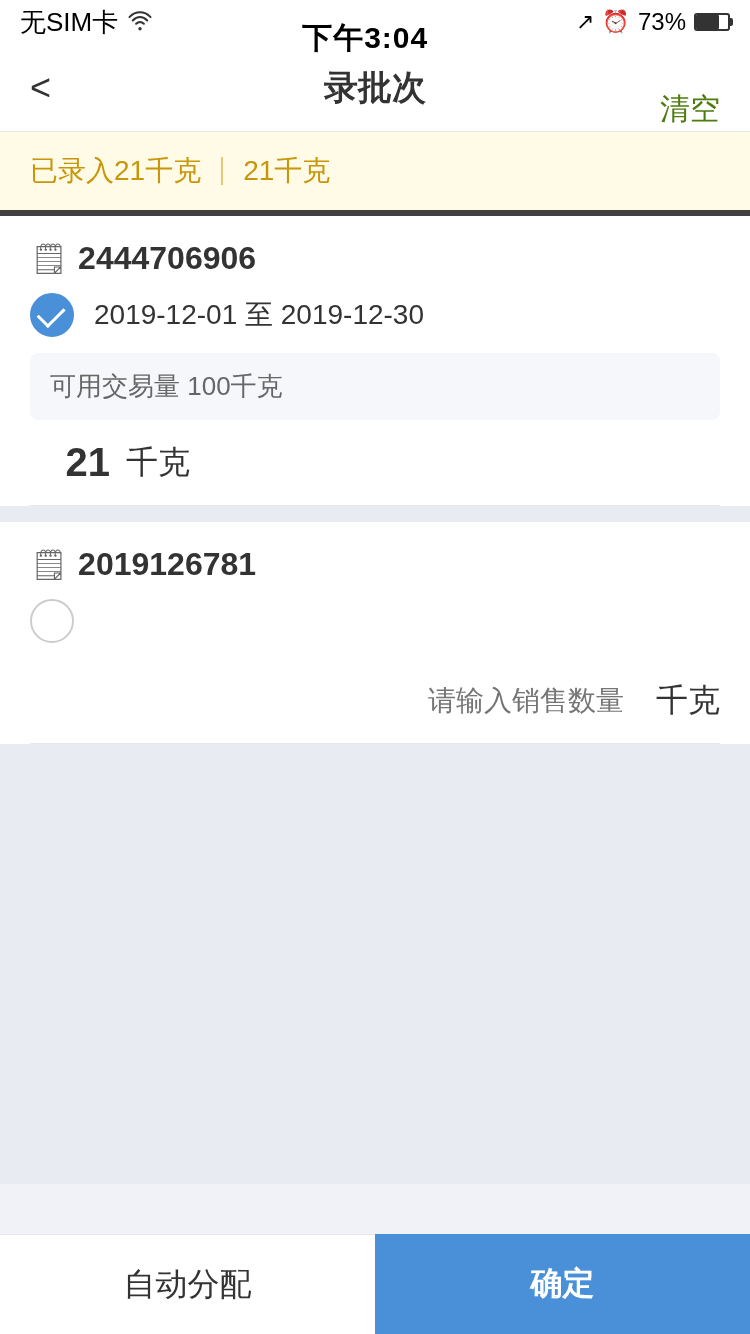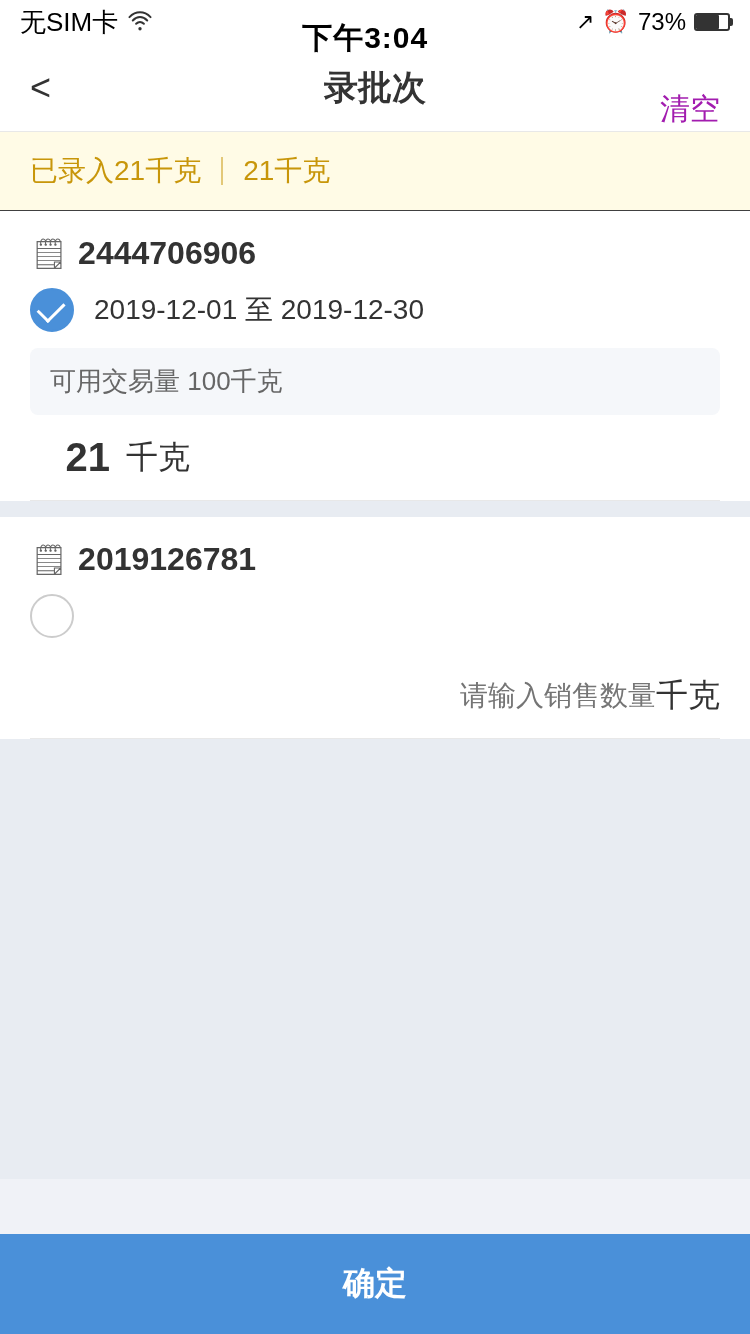--- a/index.html
+++ b/index.html
@@ -60,34 +60,34 @@
       cursor: pointer;
       width: 60px;
     }
     .nav-title {
       font-size: 34px;
       font-weight: 600;
       color: #333;
     }
     .nav-clear {
       font-size: 30px;
-      color: #a21caf;
+      color: #4d7c0f;
       cursor: pointer;
       margin-top: 44px;
     }
 
     
     .summary-banner {
       width: 100%;
       background: #fffbe6;
       padding: 20px 30px;
       display: flex;
       align-items: center;
       gap: 20px;
-      border-bottom: 1px solid #404040;
+      border-bottom: 6px solid #404040;
     }
     .summary-text {
       font-size: 28px;
       color: #c8960a;
       font-weight: 500;
     }
     .summary-divider {
       width: 2px;
       height: 28px;
       background: #c8960a;
@@ -196,21 +196,21 @@
     .batch-card-2 {
       background: #fff;
     }
 
     
     .placeholder-input-row {
       display: flex;
       align-items: center;
       justify-content: flex-end;
       padding: 20px 30px;
-      gap: 0;
+      gap: 32px;
       background: #fff;
     }
     .placeholder-input {
       font-size: 28px;
       color: #bbb;
       border: none;
       outline: none;
       text-align: right;
       flex: 1;
       background: transparent;
@@ -355,14 +355,15 @@
       <span class="placeholder-unit">千克</span>
     </div>
     <div class="divider-line"></div>
   </div>
 
   <div class="gray-area" style="min-height: 440px;"></div>
 
 </div>
 
 <div class="bottom-bar">
+  <button class="btn-auto">自动分配</button>
   <button class="btn-confirm">确定</button>
 </div>
 
 </body></html>

